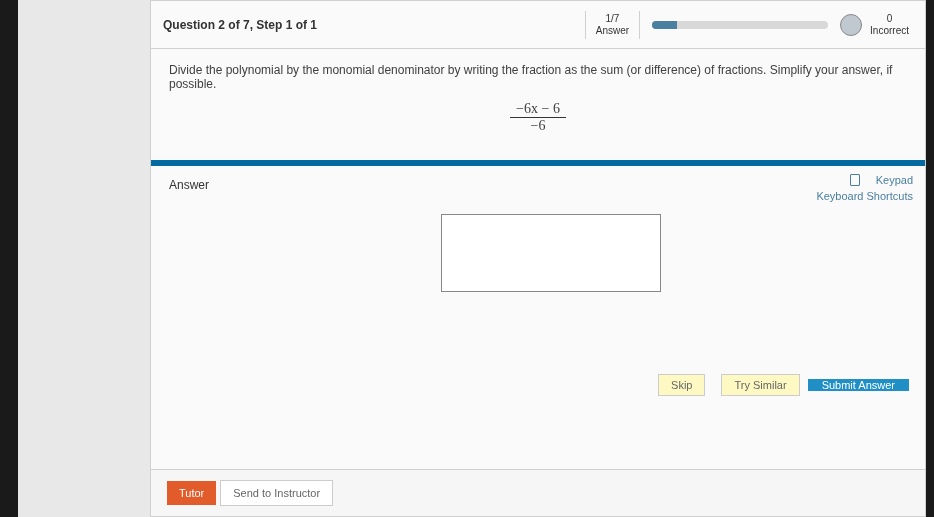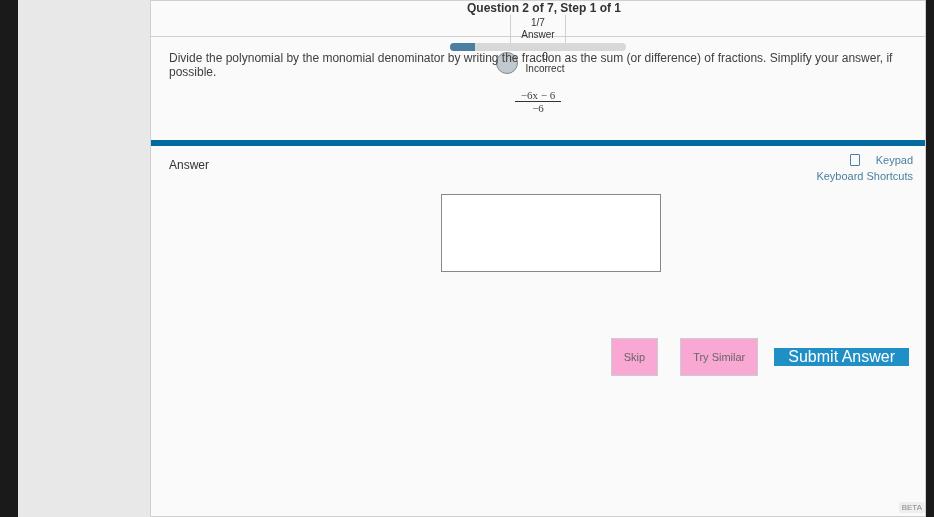--- a/index.html
+++ b/index.html
@@ -19,23 +19,22 @@
     .page {
       position: absolute;
       left: 132px; top: 0; right: 0; bottom: 0;
       background: #fafafa;
       border: 1px solid #d0d0d0;
     }
     .header {
       display: flex;
       align-items: center;
       border-bottom: 1px solid #d0d0d0;
-      height: 36px;
-      font-size: 12px;
-      flex-direction: column;
+      height: 48px;
+      font-size: 12px;
     }
     .hleft {
       flex: 1;
       padding-left: 12px;
       font-weight: bold;
       color: #333;
     }
     .hcenter {
       text-align: center;
       padding: 2px 10px;
@@ -78,21 +77,21 @@
     }
     .question {
       padding: 14px 18px 8px 18px;
       font-size: 12px;
       color: #404040;
       border-bottom: 6px solid #0369a1;
     }
     .formula {
       text-align: center;
       margin: 10px 0 18px 0;
-      font-size: 11px;
+      font-size: 14px;
       font-family: "Times New Roman", serif;
     }
     .frac { display: inline-block; text-align: center; }
     .frac .num { display: block; border-bottom: 1px solid #333; padding: 0 6px; }
     .frac .den { display: block; padding: 0 6px; }
     .answer-area {
       position: relative;
       padding: 12px 18px;
       min-height: 280px;
     }
@@ -153,42 +152,42 @@
       background: #fff;
       color: #666;
       padding: 6px 12px;
       font-size: 11px;
       border: 1px solid #ccc;
       margin-left: 4px;
       cursor: pointer;
     }
     .spacer { flex: 1; }
     .action-btn {
-      background: #f9a8d4;
+      background: #fef9c3;
       color: #666;
-      padding: 12px 12px;
+      padding: 4px 12px;
       font-size: 11px;
       border: 1px solid #ccc;
-      margin-left: 22px;
+      margin-left: 16px;
       cursor: pointer;
     }
     .action-row {
       position: absolute;
       right: 16px;
       bottom: 50px;
       display: flex;
       align-items: center;
     }
     .submit-btn {
       background: #1f8fc6;
       color: #fff;
       padding: 0 14px;
-      font-size: 16px;
+      font-size: 11px;
       border: none;
-      margin-left: 16px;
+      margin-left: 8px;
       cursor: pointer;
     }
     .ai-tutor {
       position: absolute;
       right: 0; top: 356px;
       text-align: center;
       font-size: 9px;
       color: #1f8fc6;
     }
     .beta {
@@ -255,15 +254,20 @@
         <button class="submit-btn">Submit Answer</button>
       </div>
 
       <div class="ai-tutor">
         <div class="beta">BETA</div>
         
         
       </div>
     </div>
 
+    <div class="footer">
+      <button class="tutor-btn">Tutor</button>
+      <button class="send-btn">Send to Instructor</button>
+      <div class="spacer"></div>
+    </div>
 
   </div>
 </div>
 
 </body></html>

